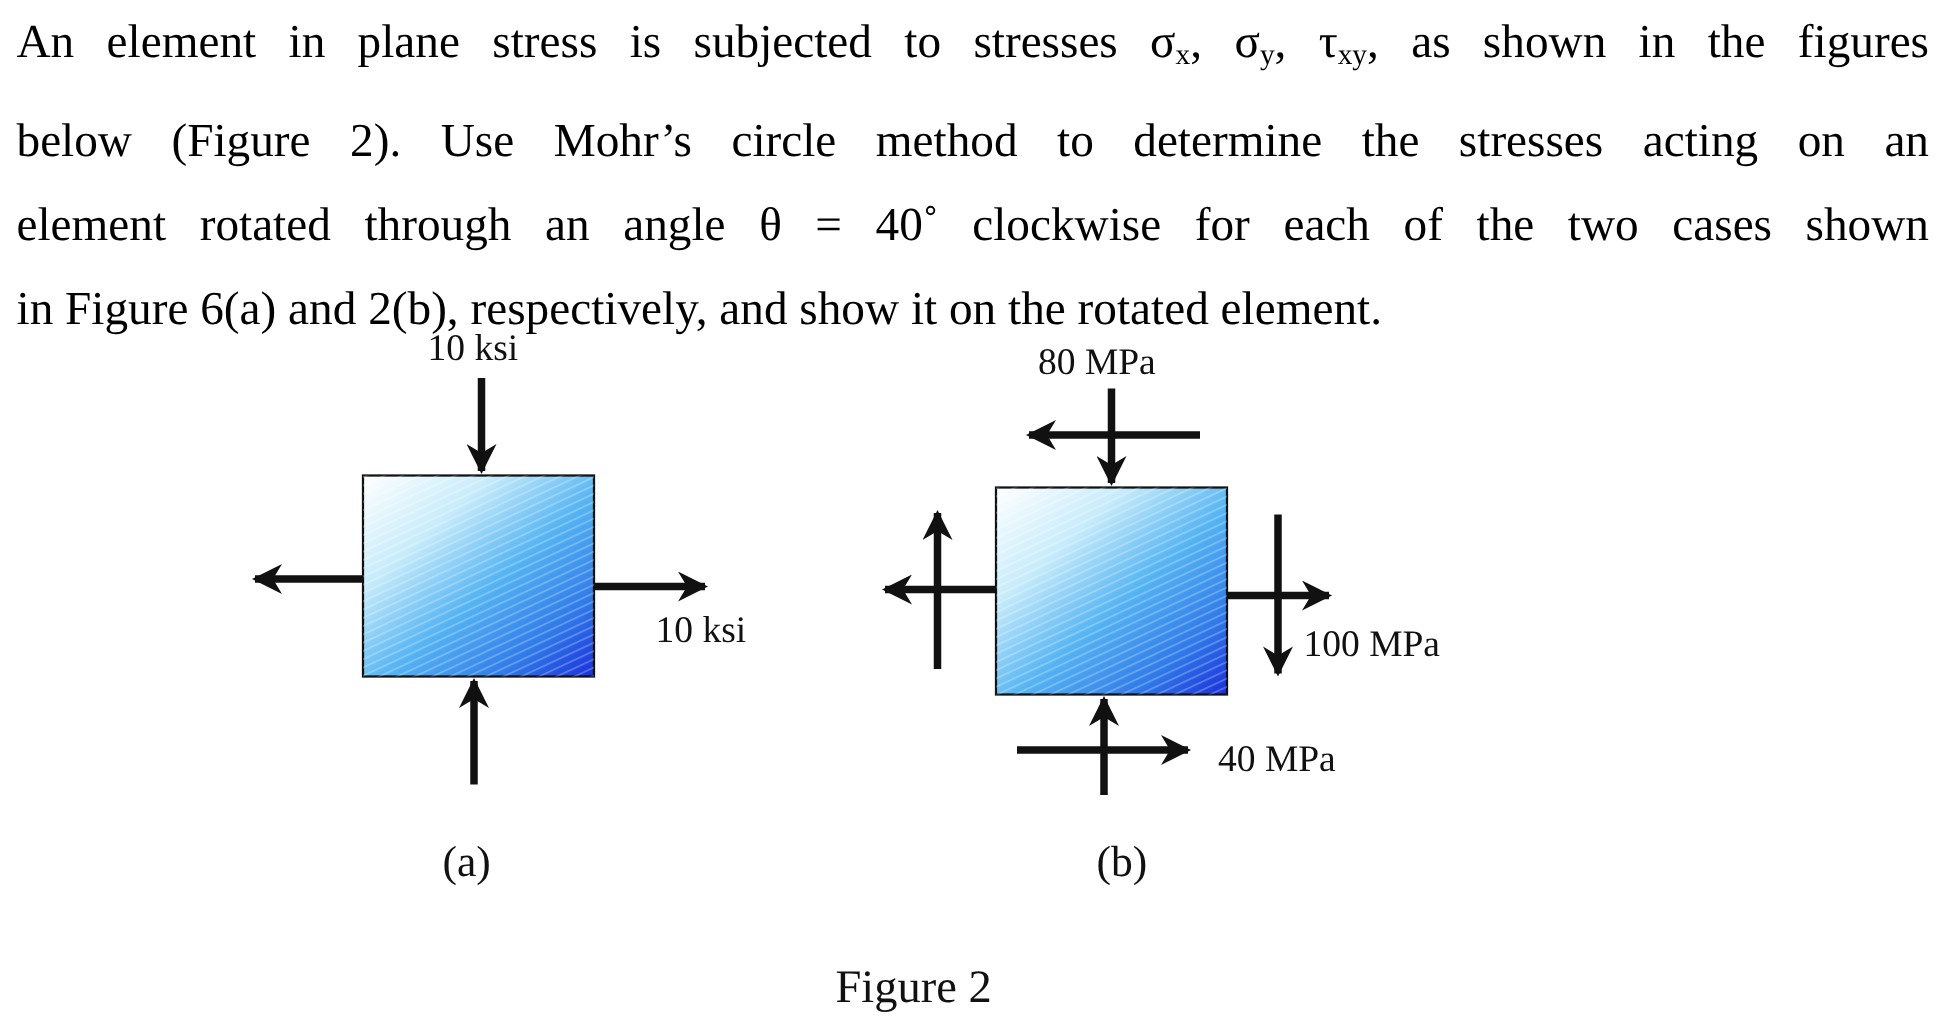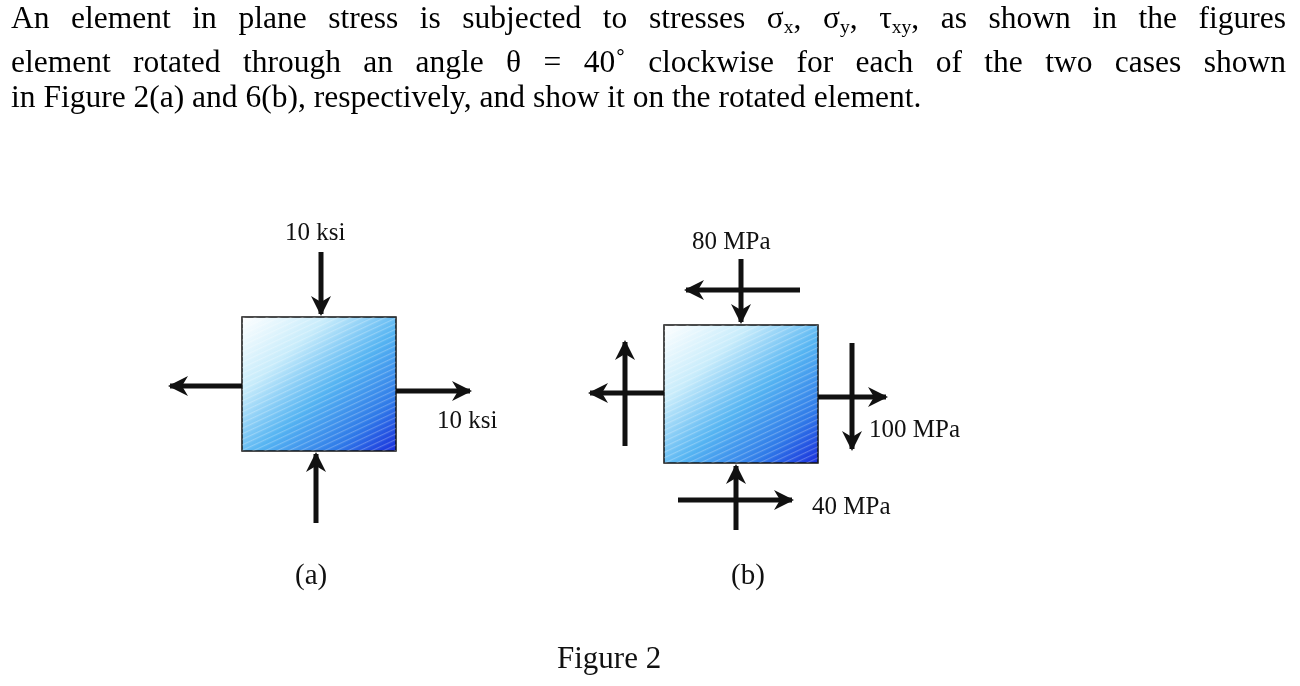--- a/index.html
+++ b/index.html
@@ -1,32 +1,33 @@
 <!DOCTYPE html>
 <html><head>
 <meta charset="utf-8">
 <style>
   html, body { margin: 0; padding: 0; background: #ffffff; }
   body { width: 1300px; height: 686px; position: relative; overflow: hidden;
          font-family: "Liberation Serif", "DejaVu Serif", serif; color: #000; }
   .problem { position: absolute; left: 11px; top: 0px; width: 1275px;
-             font-size: 31.5px; line-height: 35px; text-align: justify; }
+             font-size: 31.5px; line-height: 56px; text-align: justify; }
   .problem .line { display: block; text-align-last: justify; white-space: nowrap; }
   .problem .line.last { text-align-last: left; }
   .sub { font-size: 0.62em; vertical-align: -0.25em; }
   svg { position: absolute; left: 0; top: 0; }
   .lbl { font-family: "Liberation Serif", "DejaVu Serif", serif; fill: #111; }
 </style>
 </head>
 <body>
 
 <div class="problem">
   <span class="line"><span>An element in plane stress is subjected to stresses σ</span><span class="sub">x</span><span>, σ</span><span class="sub">y</span><span>, τ</span><span class="sub">xy</span><span>, as shown in the figures</span></span>
+  <span class="line">below (Figure 2). Use Mohr’s circle method to determine the stresses acting on an</span>
   <span class="line">element rotated through an angle θ = 40˚ clockwise for each of the two cases shown</span>
-  <span class="line last">in Figure 2(a) and 6(b), respectively, and show it on the rotated element.</span>
+  <span class="line last">in Figure 6(a) and 2(b), respectively, and show it on the rotated element.</span>
 </div>
 
 <svg width="1300" height="686" viewBox="0 0 1300 686">
   <defs>
     <linearGradient id="gradA" x1="0" y1="0" x2="1" y2="1">
       <stop offset="0" stop-color="#ffffff"></stop>
       <stop offset="0.28" stop-color="#c8ecfb"></stop>
       <stop offset="0.55" stop-color="#55b4f2"></stop>
       <stop offset="0.8" stop-color="#2f7ae8"></stop>
       <stop offset="1" stop-color="#1a2fdc"></stop>

